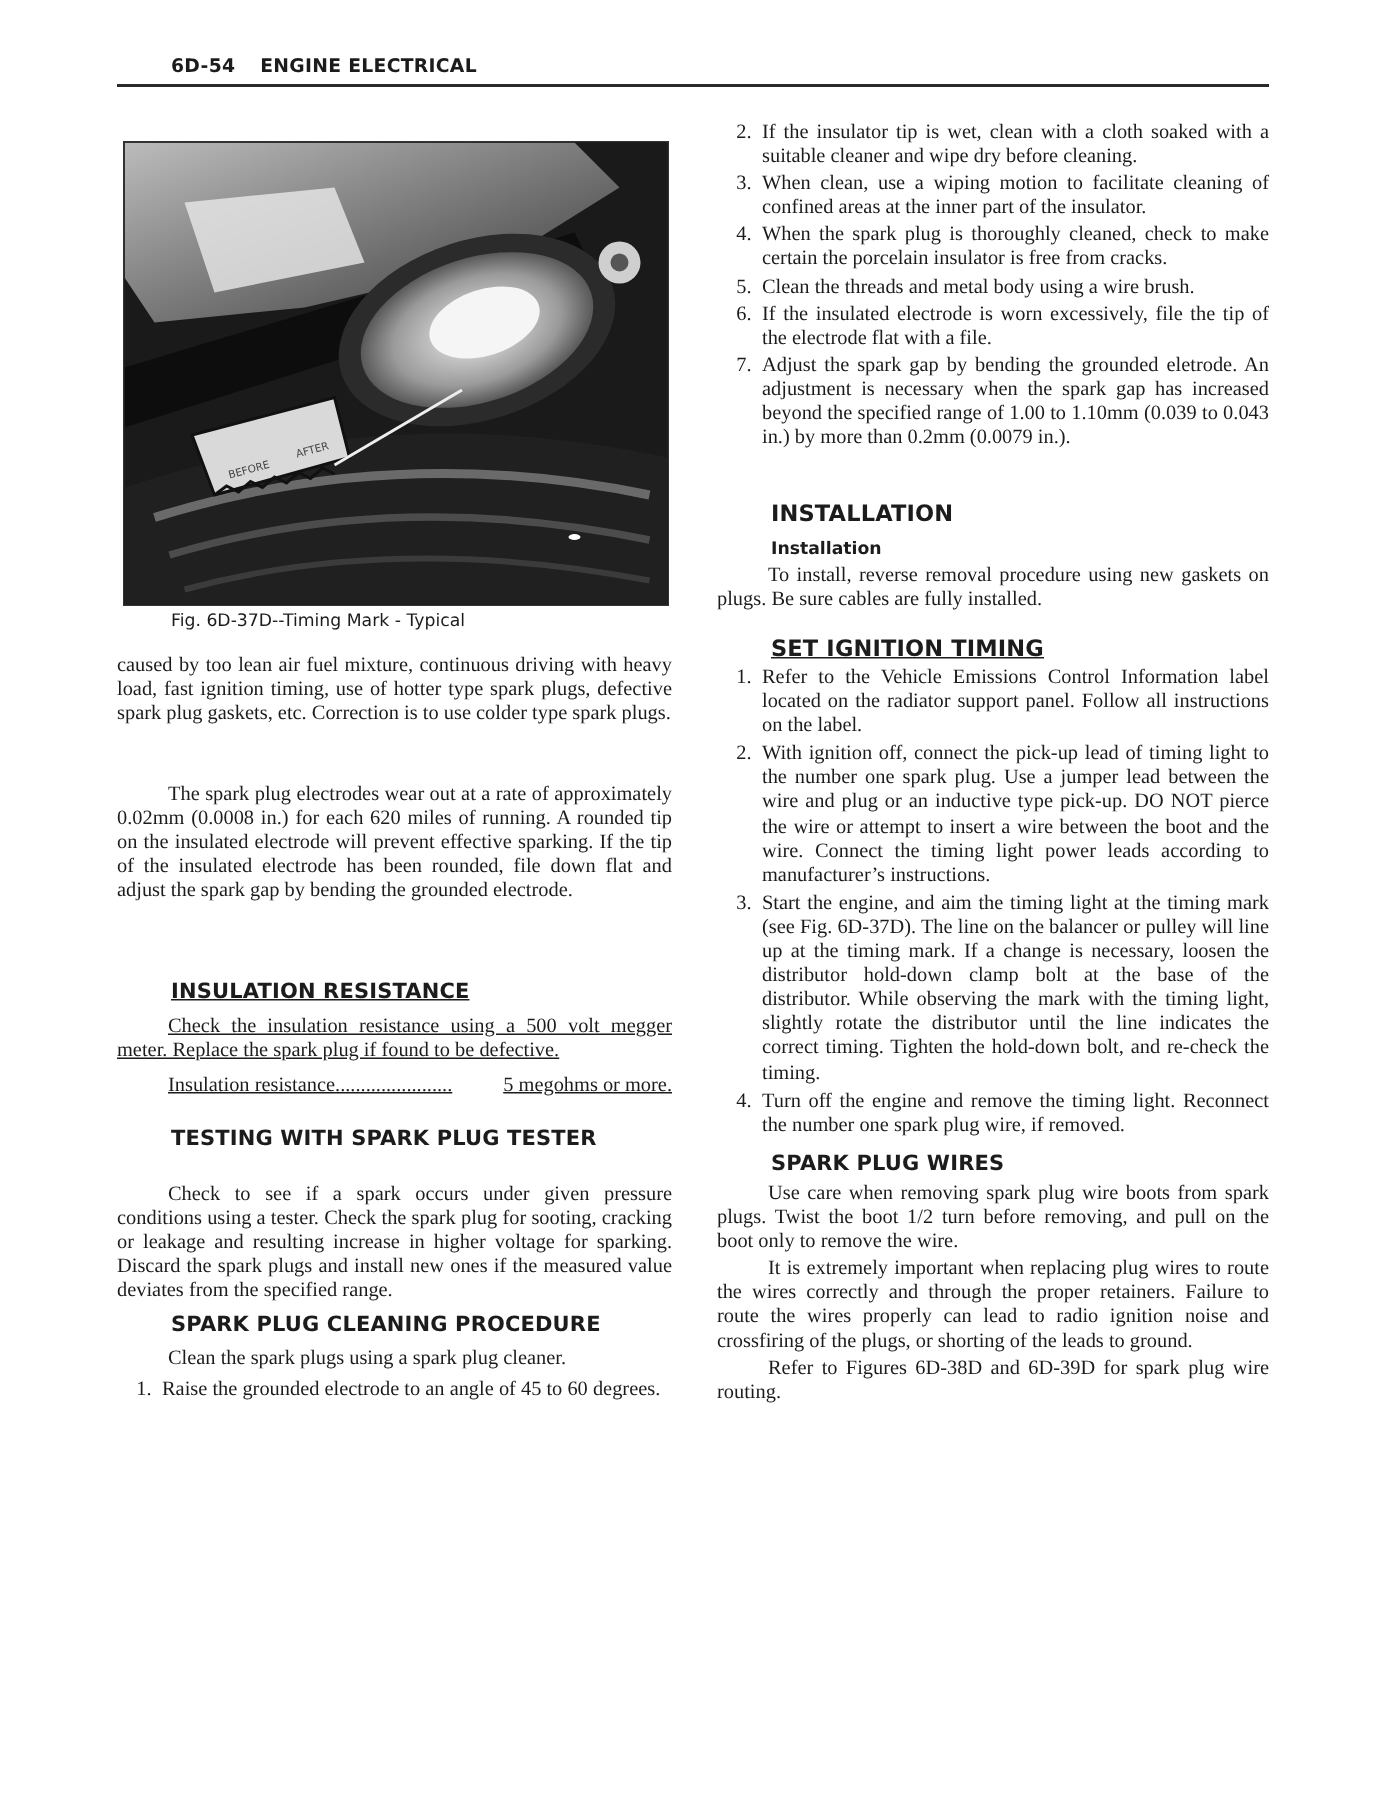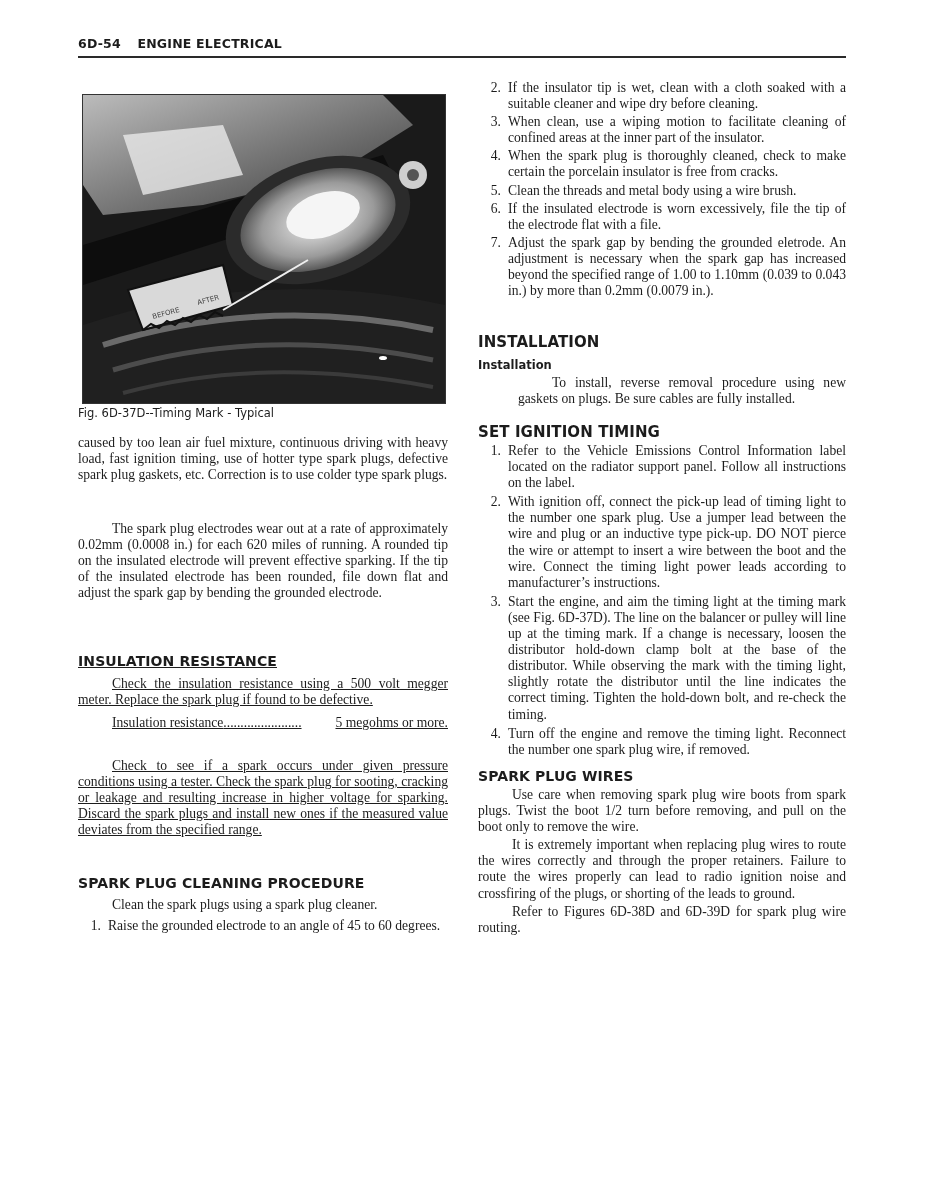--- a/index.html
+++ b/index.html
@@ -1,18 +1,18 @@
 <!DOCTYPE html>
 <html><head>
 <meta charset="utf-8">
 <style>
   html, body { margin: 0; padding: 0; background: #ffffff; }
   body { width: 927px; height: 1200px; position: relative; overflow: hidden; color: #1c1c1c; }
   .serif { font-family: "Liberation Serif", "DejaVu Serif", serif; }
-  .sans { font-family: "DejaVu Sans", "Liberation Sans", sans-serif; }
+  .sans { font-family: "DejaVu Sans", "Liberation Sans", sans-serif; margin-left: 36px; }
   #header { position: absolute; left: 78px; top: 36px; font-size: 12.5px; font-weight: bold; letter-spacing: 0.2px; }
   #header .pg { margin-right: 12px; }
   #rule { position: absolute; left: 78px; top: 56px; width: 768px; height: 2px; background: #2a2a2a; }
   #figure { position: absolute; left: 82px; top: 94px; width: 362px; height: 308px; border: 1.5px solid #333; background: #111; overflow: hidden; }
   #caption { position: absolute; left: 78px; top: 406px; width: 370px; font-size: 11.5px; }
   p { margin: 0; font-size: 13.6px; line-height: 16.1px; text-align: justify; }
   .indent { text-indent: 34px; }
   h2 { margin: 0; font-size: 14px; font-weight: bold; letter-spacing: 0.1px; }
   h3 { margin: 0; font-size: 11.5px; font-weight: bold; }
   .li { display: flex; font-size: 13.6px; line-height: 16.1px; text-align: justify; }
@@ -86,21 +86,22 @@
   <h2 class="sans">INSULATION RESISTANCE</h2>
   <p class="serif indent" style="margin-top:7px;">Check the insulation resistance using a 500 volt megger meter. Replace the spark plug if found to be defective.</p>
   <div class="spec serif" style="margin-top:7px;">
     <span>Insulation resistance</span>
     <span class="dots"> .......................</span>
     <span>5 megohms or more.</span>
   </div>
 </div>
 
 <div class="blk" style="left:78px; top:751px; width:370px;">
-  <p class="serif indent" style="margin-top:7px;text-decoration:underline;">Check to see if a spark occurs under given pressure conditions using a tester. Check the spark plug for sooting, cracking or leakage and resulting increase in higher voltage for sparking. Discard the spark plugs and install new ones if the measured value deviates from the specified range.</p>
+  <h2 class="sans">TESTING WITH SPARK PLUG TESTER</h2>
+  <p class="serif indent" style="margin-top:21px;">Check to see if a spark occurs under given pressure conditions using a tester. Check the spark plug for sooting, cracking or leakage and resulting increase in higher voltage for sparking. Discard the spark plugs and install new ones if the measured value deviates from the specified range.</p>
 </div>
 
 <div class="blk" style="left:78px; top:875px; width:370px;">
   <h2 class="sans">SPARK PLUG CLEANING PROCEDURE</h2>
   <p class="serif indent" style="margin-top:6px;">Clean the spark plugs using a spark plug cleaner.</p>
   <div class="li serif" style="margin-top:5px;">
     <span class="n">1.</span>
     <span class="t">Raise the grounded electrode to an angle of 45 to 60 degrees.</span>
   </div>
 </div>
@@ -128,25 +129,25 @@
   </div>
   <div class="li" style="margin-top:2px;">
     <span class="n">7.</span>
     <span class="t">Adjust the spark gap by bending the grounded eletrode. An adjustment is necessary when the spark gap has increased beyond the specified range of 1.00 to 1.10mm (0.039 to 0.043 in.) by more than 0.2mm (0.0079 in.).</span>
   </div>
 </div>
 
 <div class="blk" style="left:478px; top:333px; width:368px;">
   <h2 class="sans" style="font-size:15px;">INSTALLATION</h2>
   <h3 class="sans" style="margin-top:7px;">Installation</h3>
-  <p class="serif indent" style="margin-top:3px;margin-left:40px;">To install, reverse removal procedure using new gaskets on plugs. Be sure cables are fully installed.</p>
+  <p class="serif indent" style="margin-top:3px;">To install, reverse removal procedure using new gaskets on plugs. Be sure cables are fully installed.</p>
 </div>
 
 <div class="blk" style="left:478px; top:423px; width:368px;">
-  <h2 class="sans" style="font-size:15px;">SET IGNITION TIMING</h2>
+  <h2 class="sans" style="font-size:15px;text-decoration:underline;">SET IGNITION TIMING</h2>
   <div class="li serif" style="margin-top:2px;">
     <span class="n">1.</span>
     <span class="t">Refer to the Vehicle Emissions Control Information label located on the radiator support panel. Follow all instructions on the label.</span>
   </div>
   <div class="li serif" style="margin-top:3px;">
     <span class="n">2.</span>
     <span class="t">With ignition off, connect the pick-up lead of timing light to the number one spark plug. Use a jumper lead between the wire and plug or an inductive type pick-up. DO NOT pierce the wire or attempt to insert a wire between the boot and the wire. Connect the timing light power leads according to manufacturer’s instructions.</span>
   </div>
   <div class="li serif" style="margin-top:3px;">
     <span class="n">3.</span>

